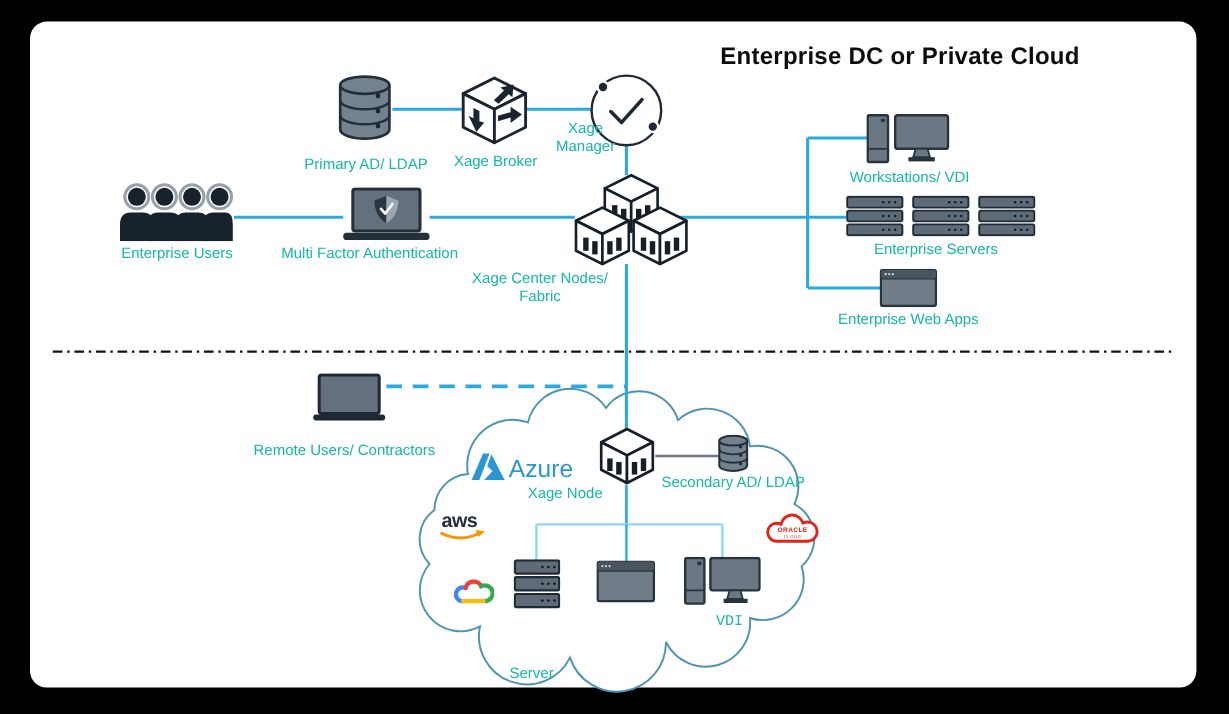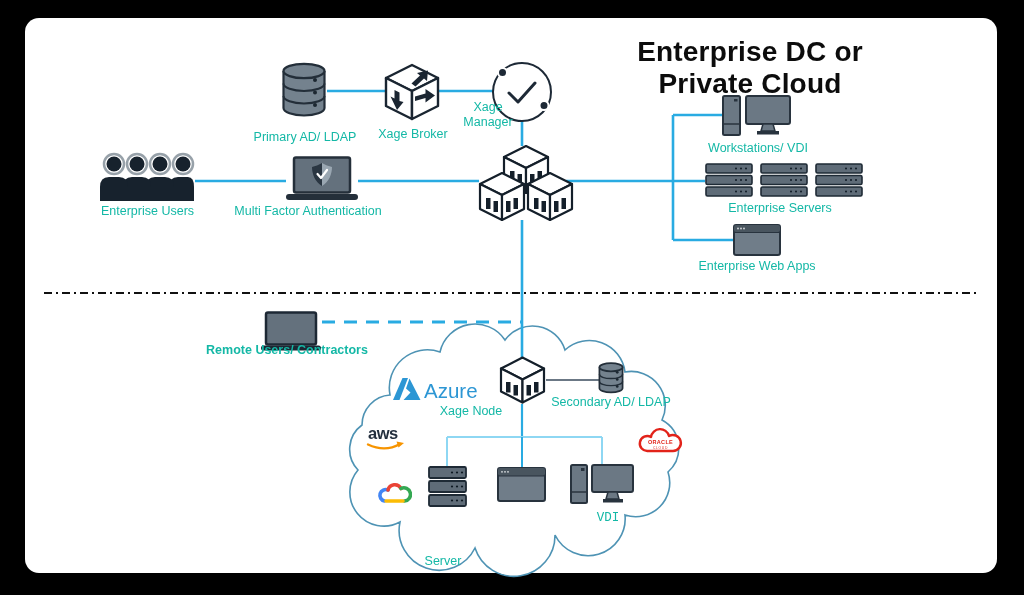--- a/index.html
+++ b/index.html
@@ -3,21 +3,21 @@
 <meta charset="utf-8">
 <style>
   html,body{margin:0;padding:0;background:#000;}
   .stage{position:relative;width:1024px;height:595px;background:#000;overflow:hidden;
          font-family:"Liberation Sans",sans-serif;}
   .canvas{position:absolute;left:25px;top:18px;width:972px;height:555px;background:#fff;border-radius:14px;}
   .layer{position:absolute;left:0;top:0;width:1024px;height:595px;pointer-events:none;}
   .abs{position:absolute;}
   .lbl{position:absolute;font-size:12.5px;color:#14b8a6;text-align:center;line-height:1.2;}
   .nw{white-space:nowrap;}
-  .title{position:absolute;font-weight:bold;font-size:28px;color:#0c0c0c;text-align:center;letter-spacing:.2px;}
+  .title{position:absolute;font-weight:bold;font-size:20px;color:#0c0c0c;text-align:center;letter-spacing:.2px;}
 </style>
 </head>
 <body>
 
 <div class="stage">
   <div class="canvas"></div>
 
   <svg class="layer" viewBox="0 0 1024 595">
     <path d="M390,395 A38,38 0 0 1 440,352 A36,36 0 0 1 505,340 A34,34 0 0 1 565,350
              A36,36 0 0 1 625,372 A34,34 0 0 1 662,420 A32,32 0 0 1 668,472
@@ -298,21 +298,22 @@
     <rect x="22" y="1" width="41" height="27" rx="2" fill="#6b7884" stroke="#28333e" stroke-width="2"></rect>
     <path d="M38,28 L47,28 L49,35 L36,35 Z" fill="#6b7884" stroke="#28333e" stroke-width="1.5"></path>
     <rect x="33" y="35" width="20" height="3.5" fill="#28333e"></rect>
   </svg>
 
   <div class="lbl" style="left:240px;top:130px;width:130px;">Primary AD/ LDAP</div>
   <div class="lbl nw" style="left:363px;top:127px;width:100px;">Xage Broker</div>
   <div class="lbl" style="left:457px;top:100px;width:62px;">Xage Manager</div>
   <div class="lbl nw" style="left:90px;top:204px;width:115px;">Enterprise Users</div>
   <div class="lbl nw" style="left:222px;top:204px;width:172px;text-align:center;">Multi Factor Authentication</div>
+  <div class="lbl" style="left:390px;top:225px;width:120px;">Xage Center Nodes/ Fabric</div>
   <div class="lbl nw" style="left:698px;top:141px;width:120px;">Workstations/ VDI</div>
   <div class="lbl nw" style="left:715px;top:201px;width:130px;">Enterprise Servers</div>
   <div class="lbl nw" style="left:682px;top:259px;width:150px;">Enterprise Web Apps</div>
-  <div class="lbl nw" style="left:202px;top:343px;width:170px;font-weight:bold;">Remote Users/ Contractors</div>
+  <div class="lbl nw" style="left:202px;top:368px;width:170px;">Remote Users/ Contractors</div>
   <div class="lbl nw" style="left:436px;top:404px;width:70px;">Xage Node</div>
   <div class="lbl nw" style="left:546px;top:395px;width:130px;">Secondary AD/ LDAP</div>
   <div class="lbl nw" style="left:413px;top:510px;width:60px;margin-top:44px;">Server</div>
   <div class="lbl nw" style="left:583px;top:511px;width:50px;font-family:Liberation Mono, monospace;">VDI</div>
 </div>
 
 </body></html>

